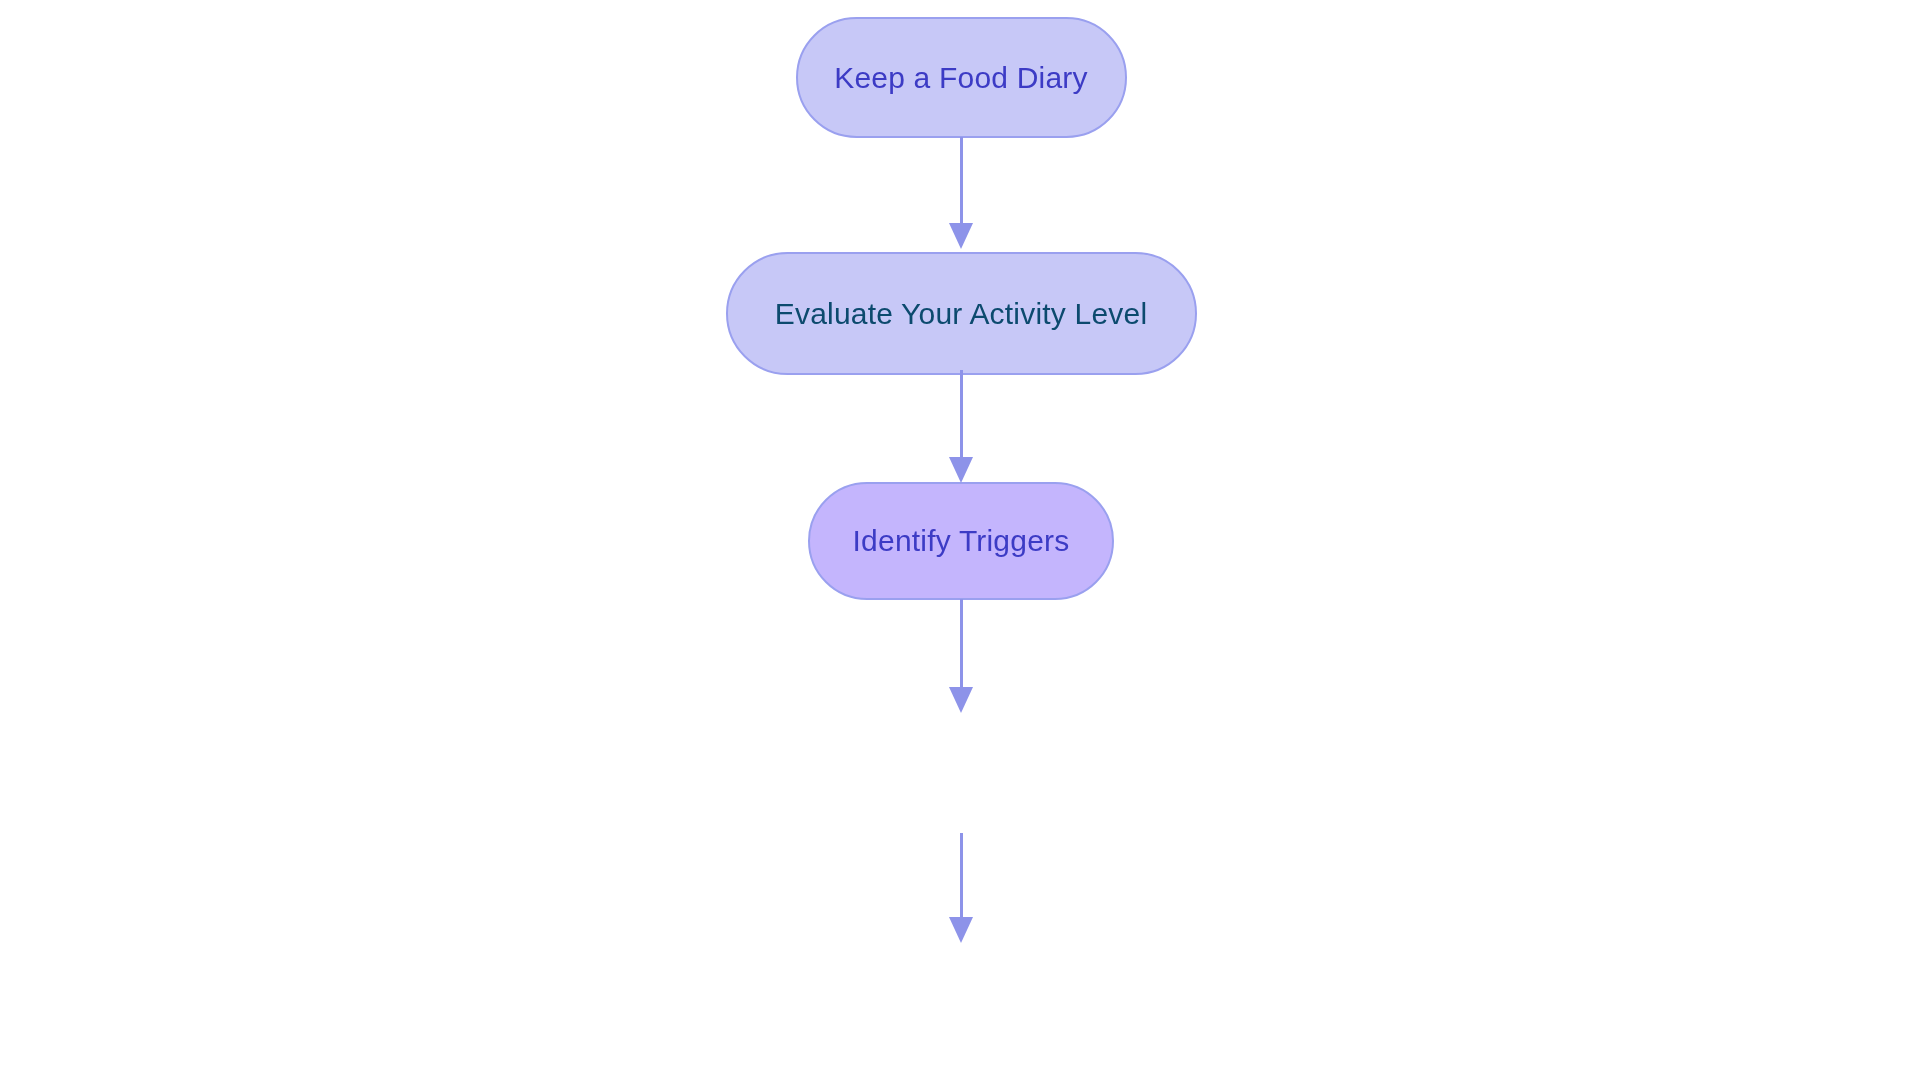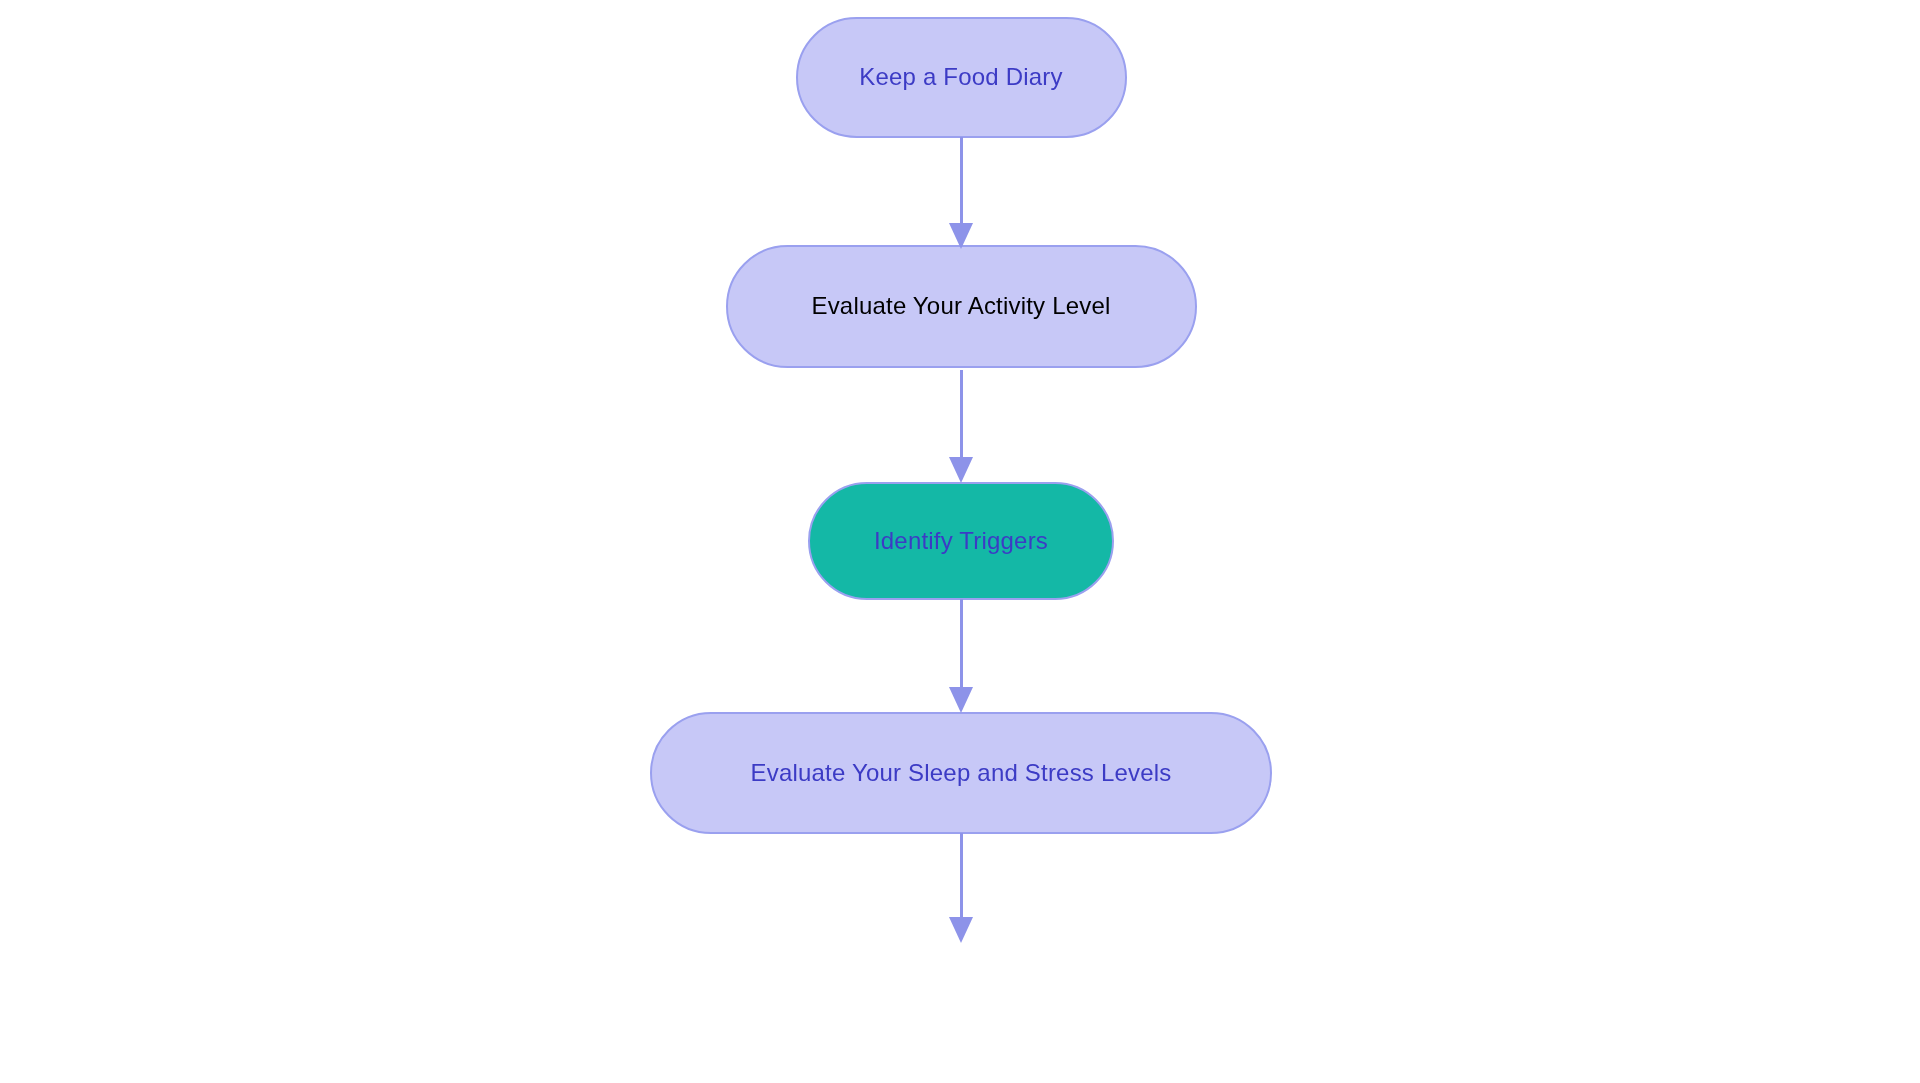--- a/index.html
+++ b/index.html
@@ -15,21 +15,21 @@
     overflow: hidden;
   }
   .node {
     position: absolute;
     box-sizing: border-box;
     border: 2px solid;
     display: flex;
     align-items: center;
     justify-content: center;
     text-align: center;
-    font-size: 24px;
+    font-size: 30px;
     line-height: 1.2;
     white-space: nowrap;
     letter-spacing: 0.2px;
   }
   .edge-shaft {
     position: absolute;
   }
   .edge-head {
     position: absolute;
     width: 0;
@@ -39,28 +39,25 @@
     border-top-style: solid;
   }
 </style>
 </head>
 <body>
 
 <div class="stage" style="background: rgb(255, 255, 255);">
     <div class="node" style="left: 795.5px; top: 17px; width: 331px; height: 121px; border-radius: 60.5px; background: rgb(199, 200, 247); border-color: rgb(154, 160, 239); color: rgb(60, 59, 197);">
       <span>Keep a Food Diary</span>
     </div>
-    <div class="node" style="left: 725.5px; top: 245px; width: 471px; height: 123px; border-radius: 61.5px; background: rgb(199, 200, 247); border-color: rgb(154, 160, 239); color: #000000;">
+    <div class="node" style="left: 725.5px; top: 252px; width: 471px; height: 123px; border-radius: 61.5px; background: rgb(199, 200, 247); border-color: rgb(154, 160, 239); color: #0c4a6e;">
       <span>Evaluate Your Activity Level</span>
     </div>
-    <div class="node" style="left: 808px; top: 482px; width: 306px; height: 118px; border-radius: 59px; background: #14b8a6; border-color: rgb(154, 160, 239); color: rgb(60, 59, 197);">
+    <div class="node" style="left: 808px; top: 482px; width: 306px; height: 118px; border-radius: 59px; background: #c4b5fd; border-color: rgb(154, 160, 239); color: rgb(60, 59, 197);">
       <span>Identify Triggers</span>
-    </div>
-    <div class="node" style="left: 650px; top: 712px; width: 622px; height: 122px; border-radius: 61px; background: rgb(199, 200, 247); border-color: rgb(154, 160, 239); color: rgb(60, 59, 197);">
-      <span>Evaluate Your Sleep and Stress Levels</span>
     </div>
     <div class="edge-shaft" style="left: 959.5px; top: 137px; width: 3px; height: 87px; background: rgb(141, 147, 233);"></div>
     <div class="edge-head" style="left: 949px; top: 223px; border-left-width: 12px; border-right-width: 12px; border-top-width: 26px; border-top-color: rgb(141, 147, 233);"></div>
     <div class="edge-shaft" style="left: 959.5px; top: 370px; width: 3px; height: 88px; background: rgb(141, 147, 233);"></div>
     <div class="edge-head" style="left: 949px; top: 457px; border-left-width: 12px; border-right-width: 12px; border-top-width: 26px; border-top-color: rgb(141, 147, 233);"></div>
     <div class="edge-shaft" style="left: 959.5px; top: 599px; width: 3px; height: 89px; background: rgb(141, 147, 233);"></div>
     <div class="edge-head" style="left: 949px; top: 687px; border-left-width: 12px; border-right-width: 12px; border-top-width: 26px; border-top-color: rgb(141, 147, 233);"></div>
     <div class="edge-shaft" style="left: 959.5px; top: 833px; width: 3px; height: 85px; background: rgb(141, 147, 233);"></div>
     <div class="edge-head" style="left: 949px; top: 917px; border-left-width: 12px; border-right-width: 12px; border-top-width: 26px; border-top-color: rgb(141, 147, 233);"></div>
   </div>

